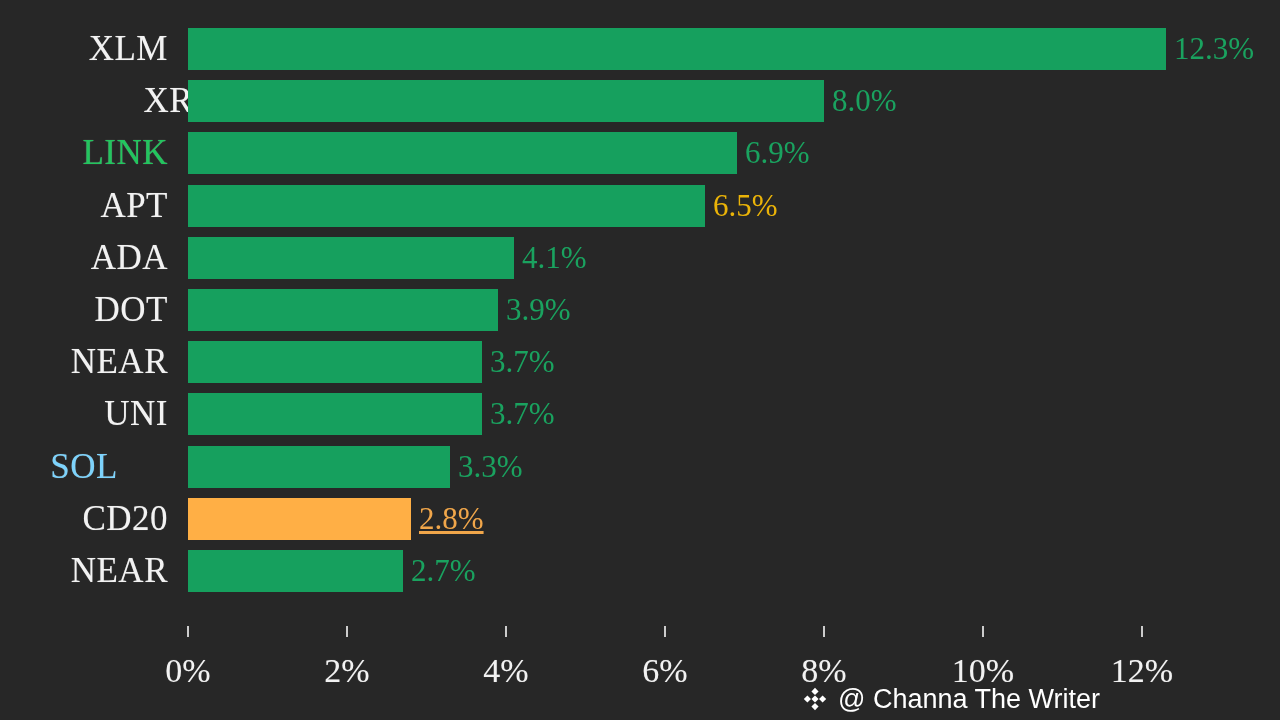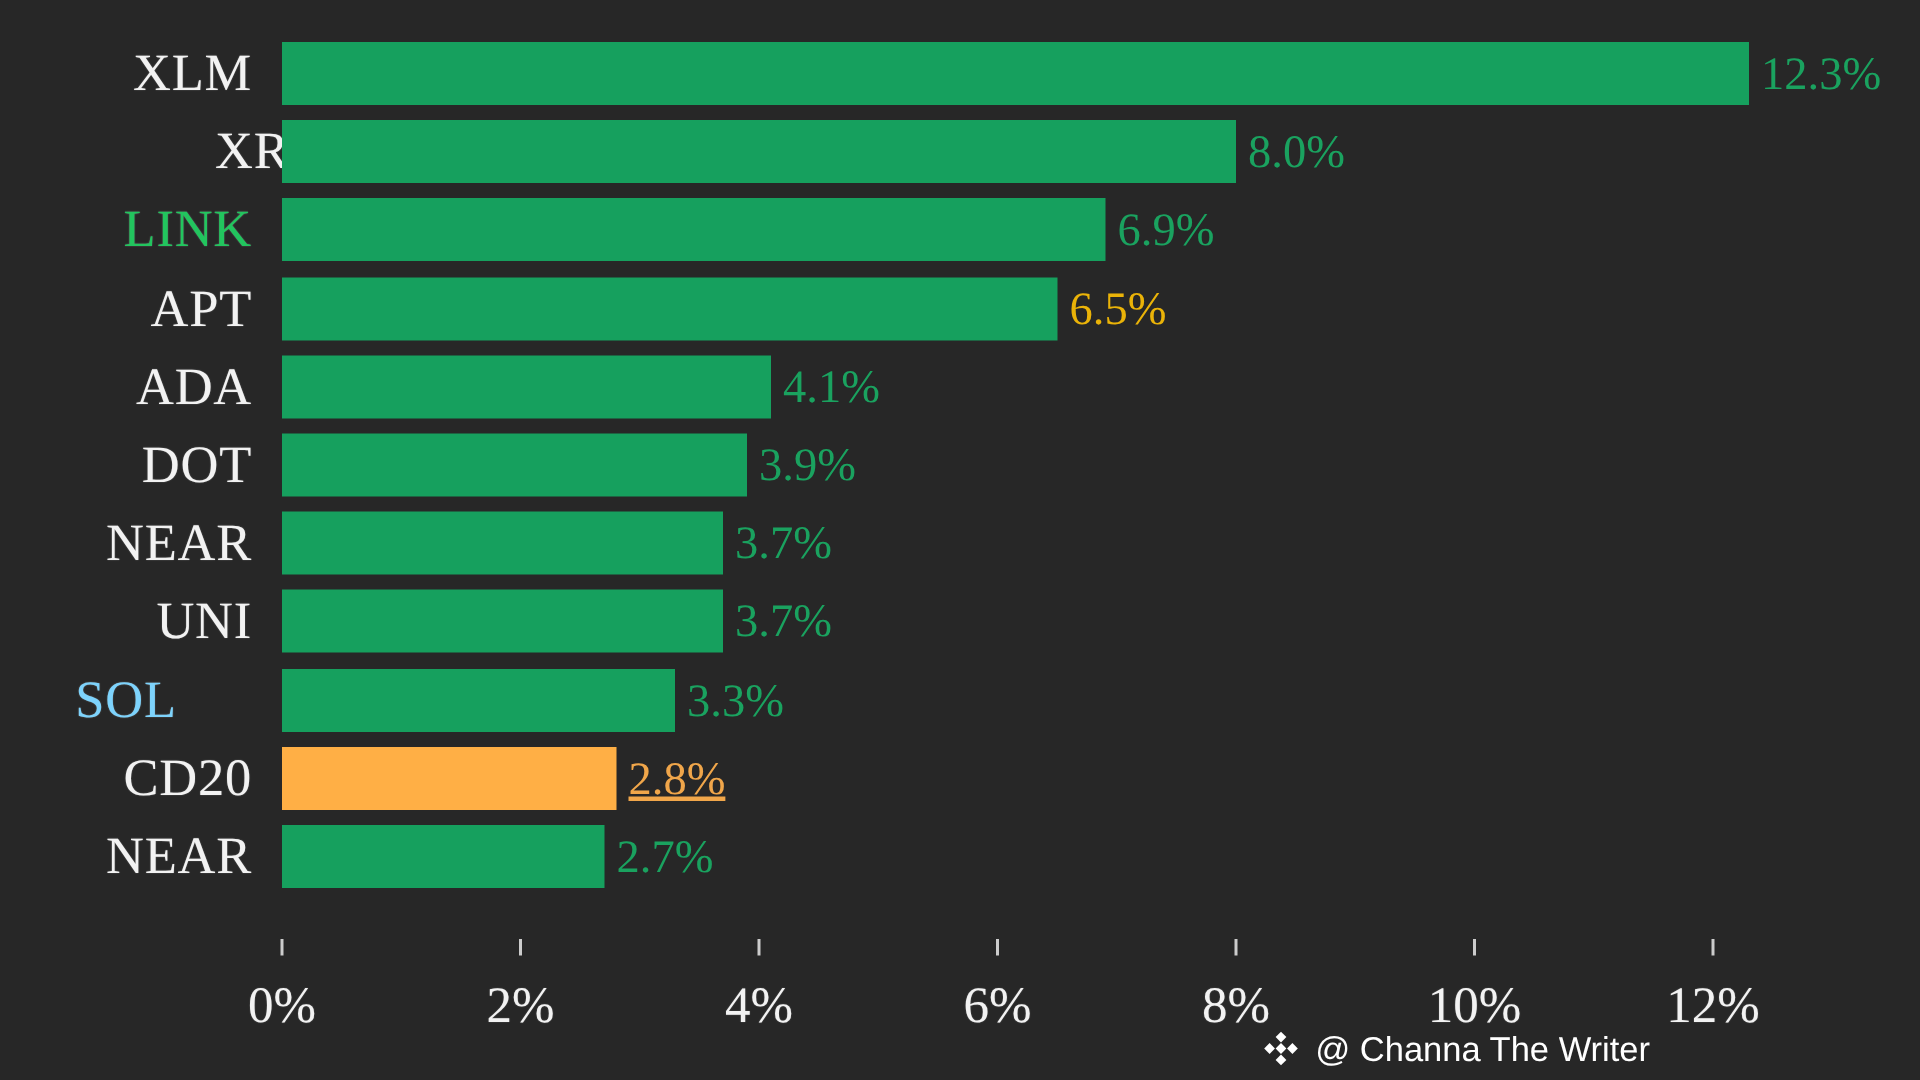--- a/index.html
+++ b/index.html
@@ -108,21 +108,21 @@
   
   .watermark {
     position: absolute;
     right: 12px;
     bottom: 6px;
     display: flex;
     align-items: center;
     gap: 9px;
     color: #ffffff;
     font-family: "Liberation Sans", "DejaVu Sans", sans-serif;
-    font-size: 23px;
+    font-size: 27px;
     line-height: 30px;
     white-space: nowrap;
   }
   .watermark-logo {
     width: 28px;
     height: 28px;
     display: block;
     flex: 0 0 auto;
   }
 </style>

